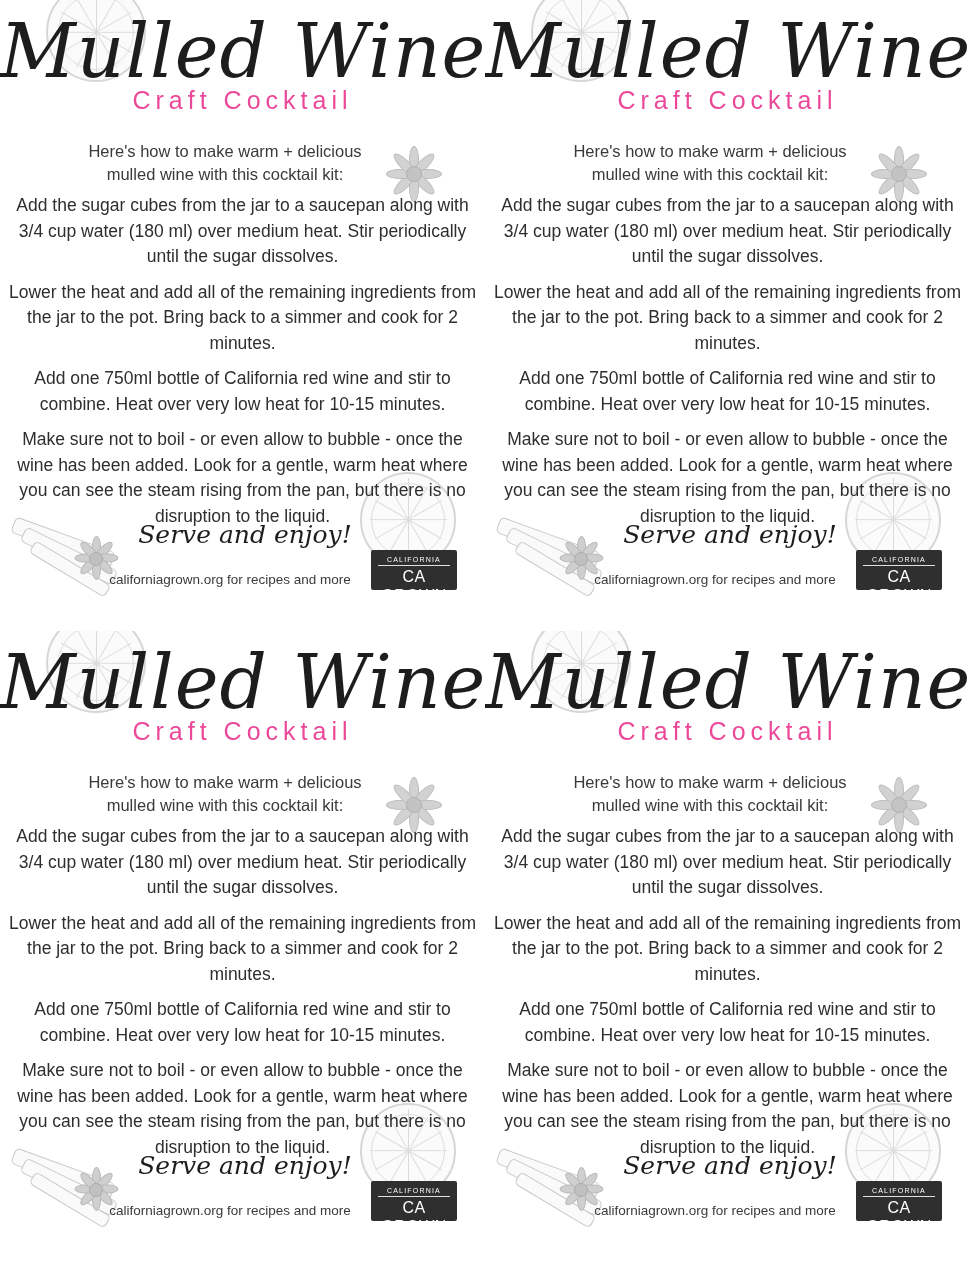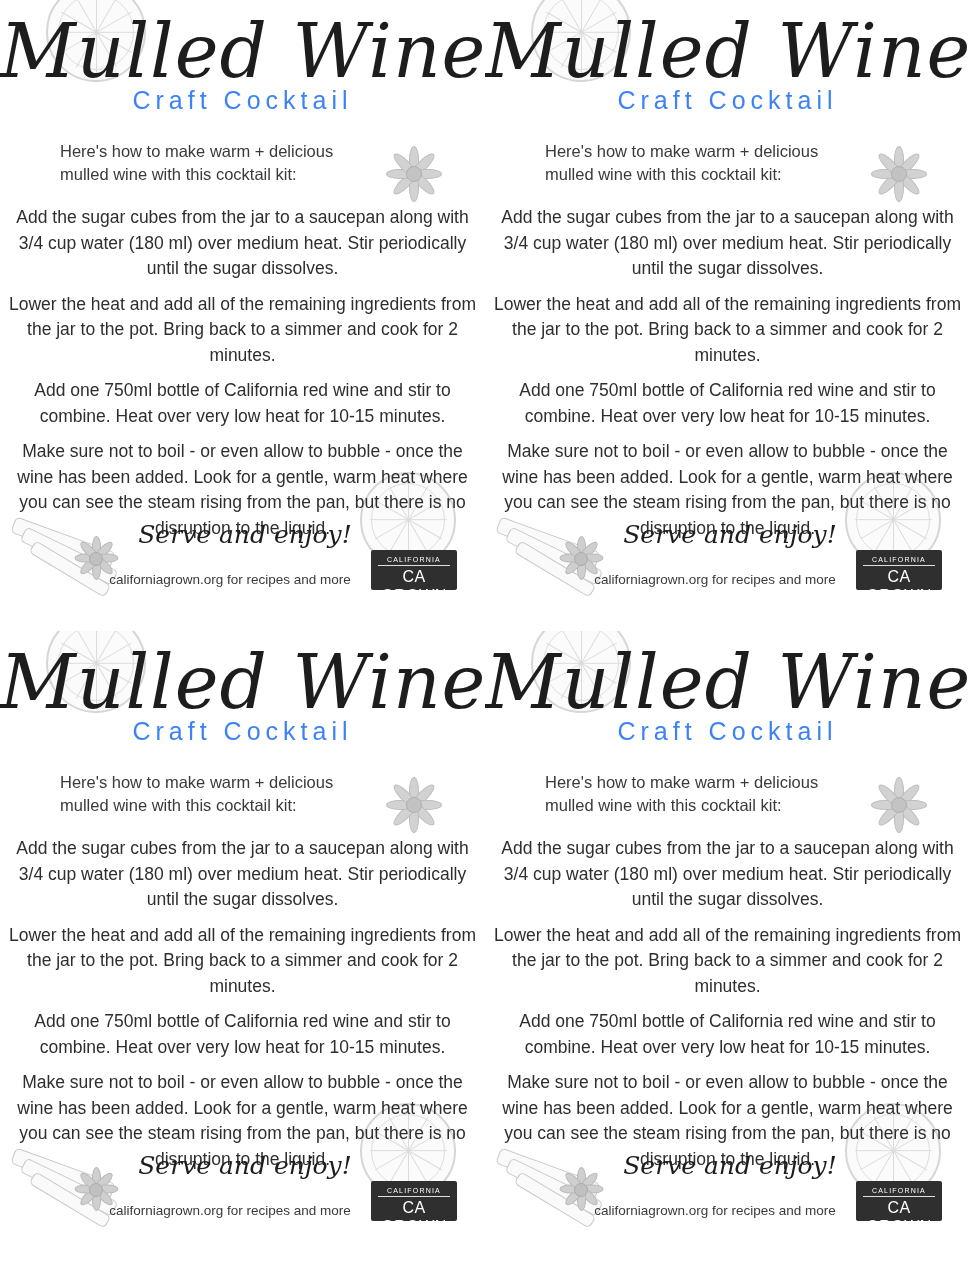--- a/index.html
+++ b/index.html
@@ -94,29 +94,30 @@
     font-size: 74px;
     line-height: 86px;
     letter-spacing: 1px;
     color: #1d1d1d;
     white-space: nowrap;
   }
   .title-sub {
     font-family: "Liberation Sans", sans-serif;
     font-size: 25px;
     letter-spacing: 5px;
-    color: #3b82f6;
+    color: #ec4899;
     margin-top: -8px;
   }
   
   .intro {
     position: absolute;
     top: 140px;
     left: 60px;
     width: 330px;
+    text-align: center;
     font-size: 16.5px;
     line-height: 23px;
     color: #3a3a3a;
   }
   
   .anise {
     position: absolute;
     top: 142px;
     left: 382px;
     width: 62px;
@@ -140,21 +141,21 @@
     top: 24px;
     width: 14px;
     height: 14px;
     border-radius: 50%;
     background: #c3c3c3;
     border: 1px solid #b0b0b0;
   }
   
   .steps {
     position: absolute;
-    top: 205px;
+    top: 193px;
     left: 8px;
     width: 469px;
   }
   .step {
     text-align: center;
     font-size: 17.5px;
     line-height: 25.5px;
     color: #2e2e2e;
     margin-bottom: 10px;
   }

